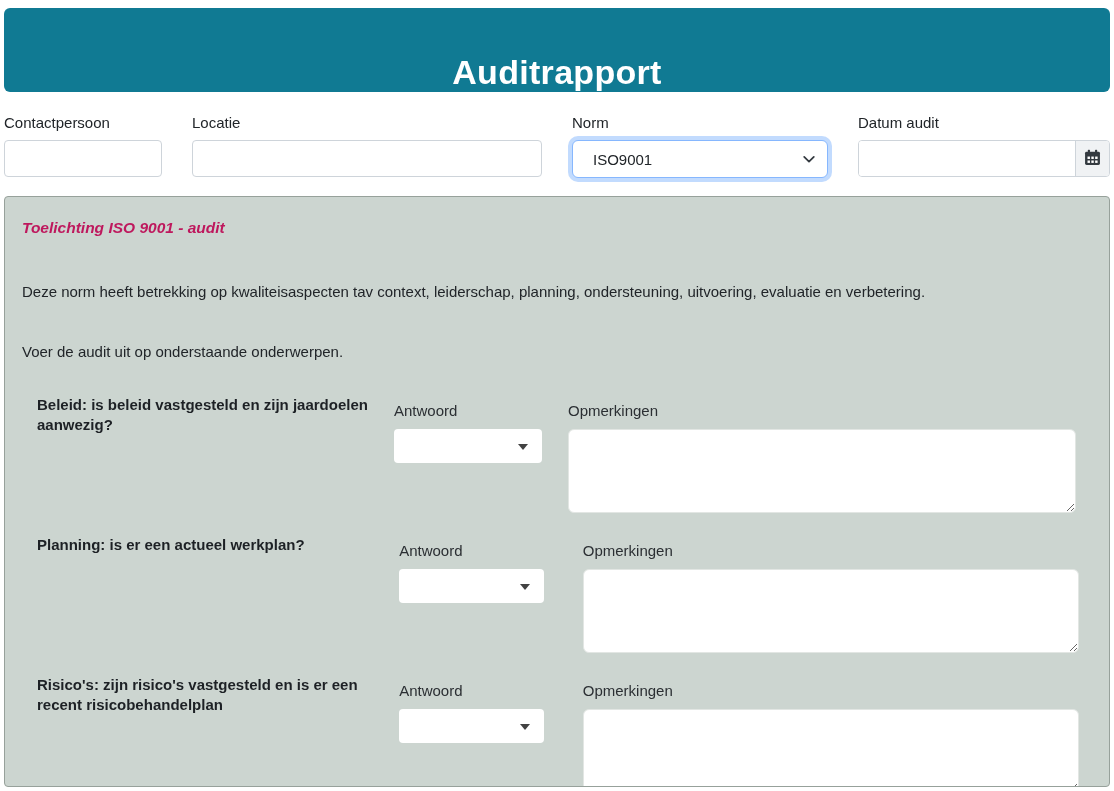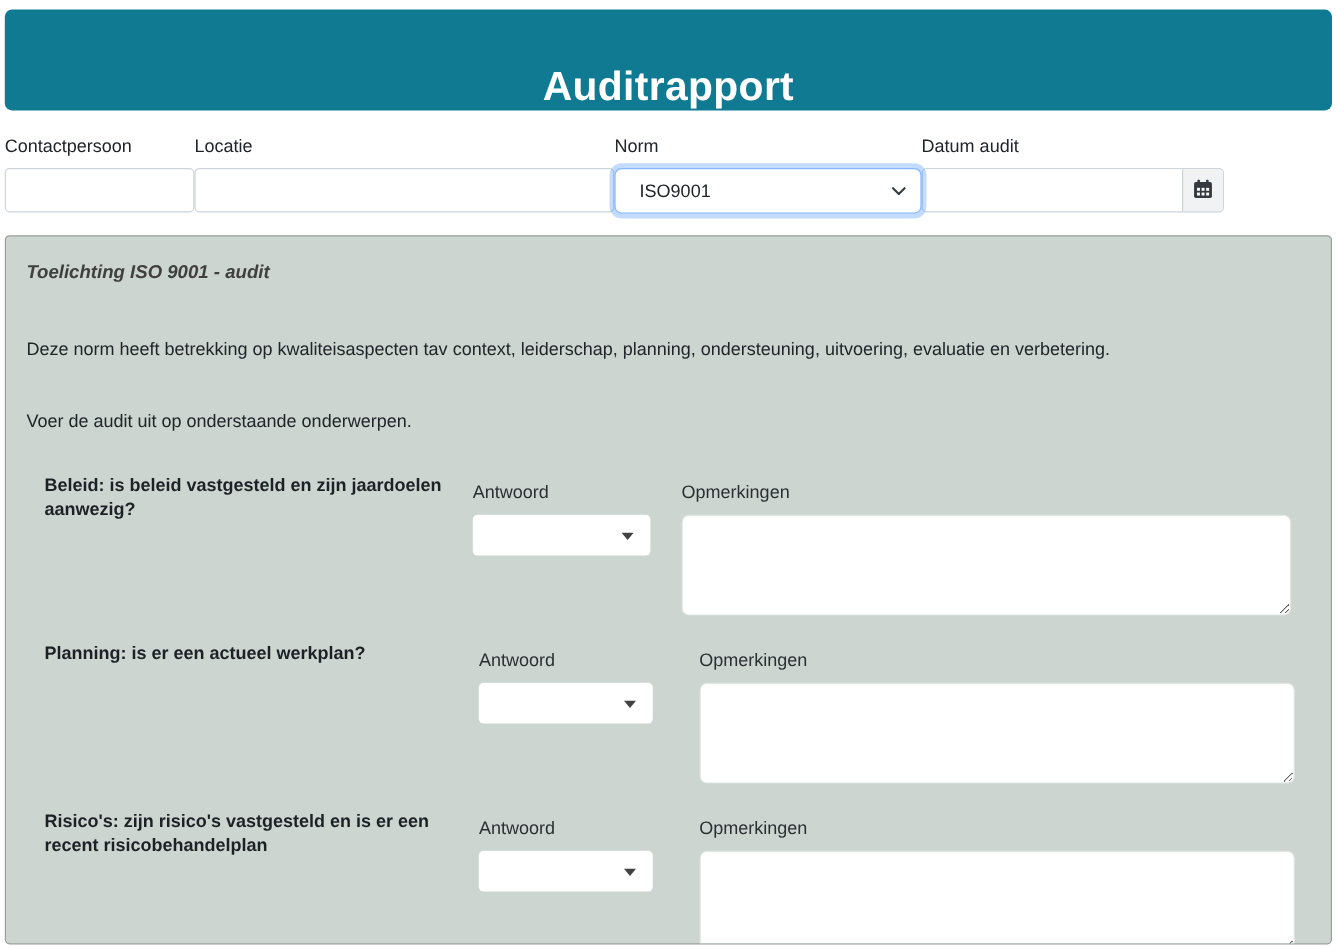--- a/index.html
+++ b/index.html
@@ -25,20 +25,21 @@
     margin: 0;
     color: #ffffff;
     font-size: 34px;
     font-weight: 700;
     letter-spacing: 0.3px;
   }
 
   
   .top-form {
     display: flex;
+    gap: 30px;
     margin: 22px 4px 0 4px;
   }
   .field { display: flex; flex-direction: column; }
   .field > label { font-size: 15px; color: #212529; margin-bottom: 8px; line-height: 18px; }
   .f-contact { width: 158px; }
   .f-locatie { width: 350px; }
   .f-norm   { width: 256px; }
   .f-datum  { width: 252px; }
 
   .text-input {
@@ -110,21 +111,21 @@
     border: 1px solid #97a19b;
     border-radius: 4px;
     padding: 22px 30px 10px 17px;
     overflow: hidden;
   }
   .panel-title {
     margin: 0;
     font-size: 15.5px;
     font-weight: 700;
     font-style: italic;
-    color: #404040;
+    color: #be185d;
   }
   .panel-intro { margin: 46px 0 0 0; font-size: 15px; line-height: 18px; }
   .panel-instruction { margin: 42px 0 0 0; font-size: 15px; line-height: 18px; }
 
   
   .q-row { display: flex; margin: 34px 0 0 15px; align-items: flex-start; }
   .q-row + .q-row { margin-top: 22px; gap: 13px; }
   .q-text {
     width: 357px;
     padding-right: 16px;

